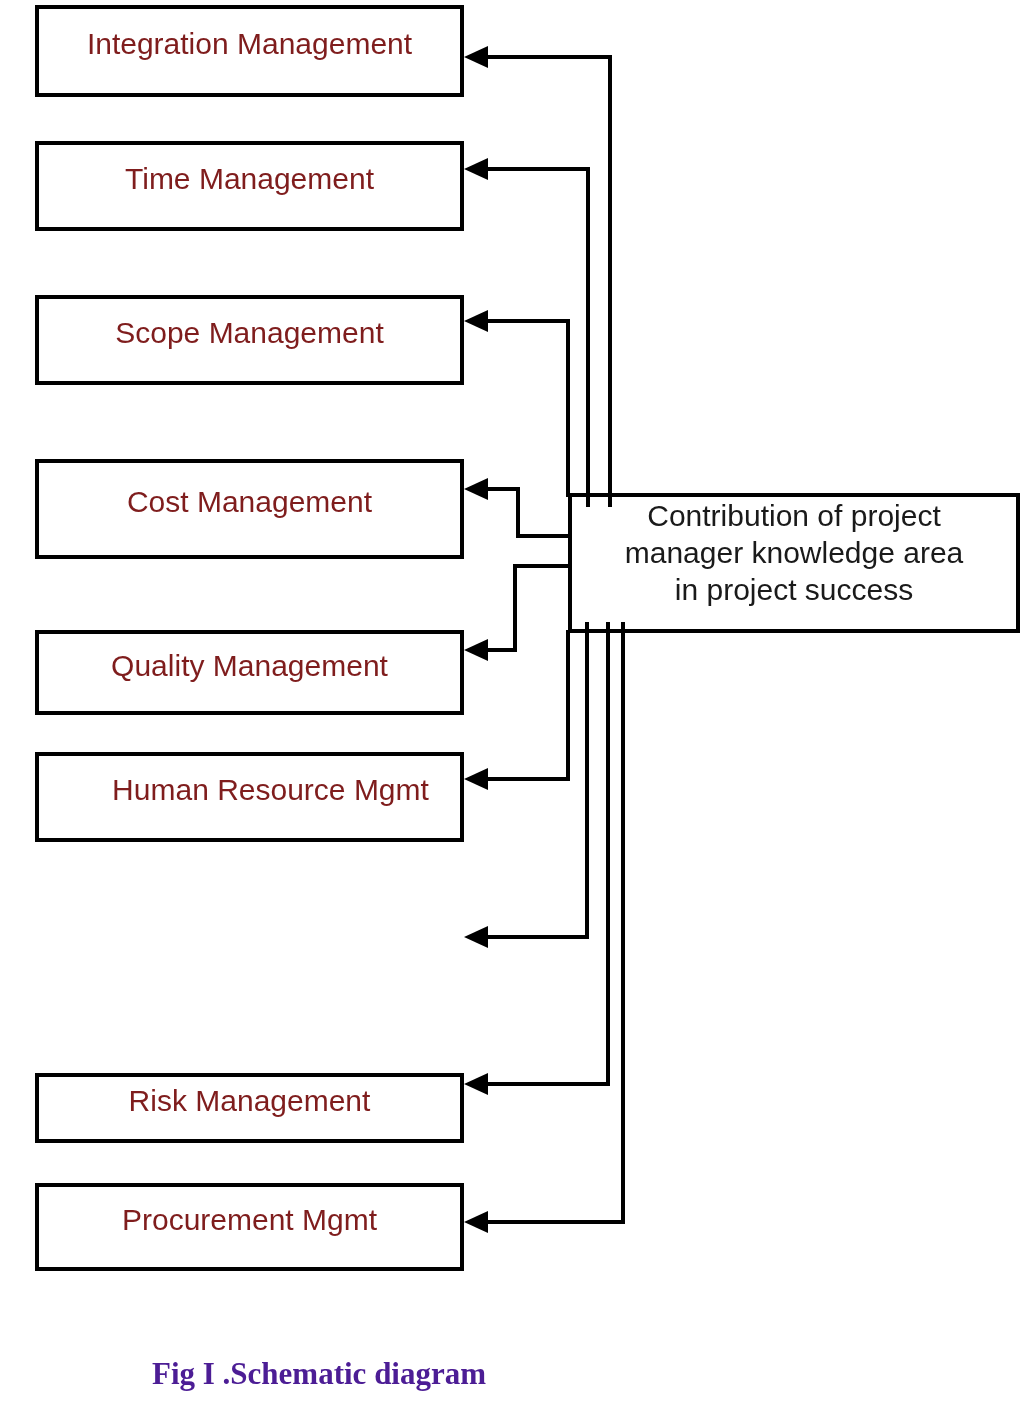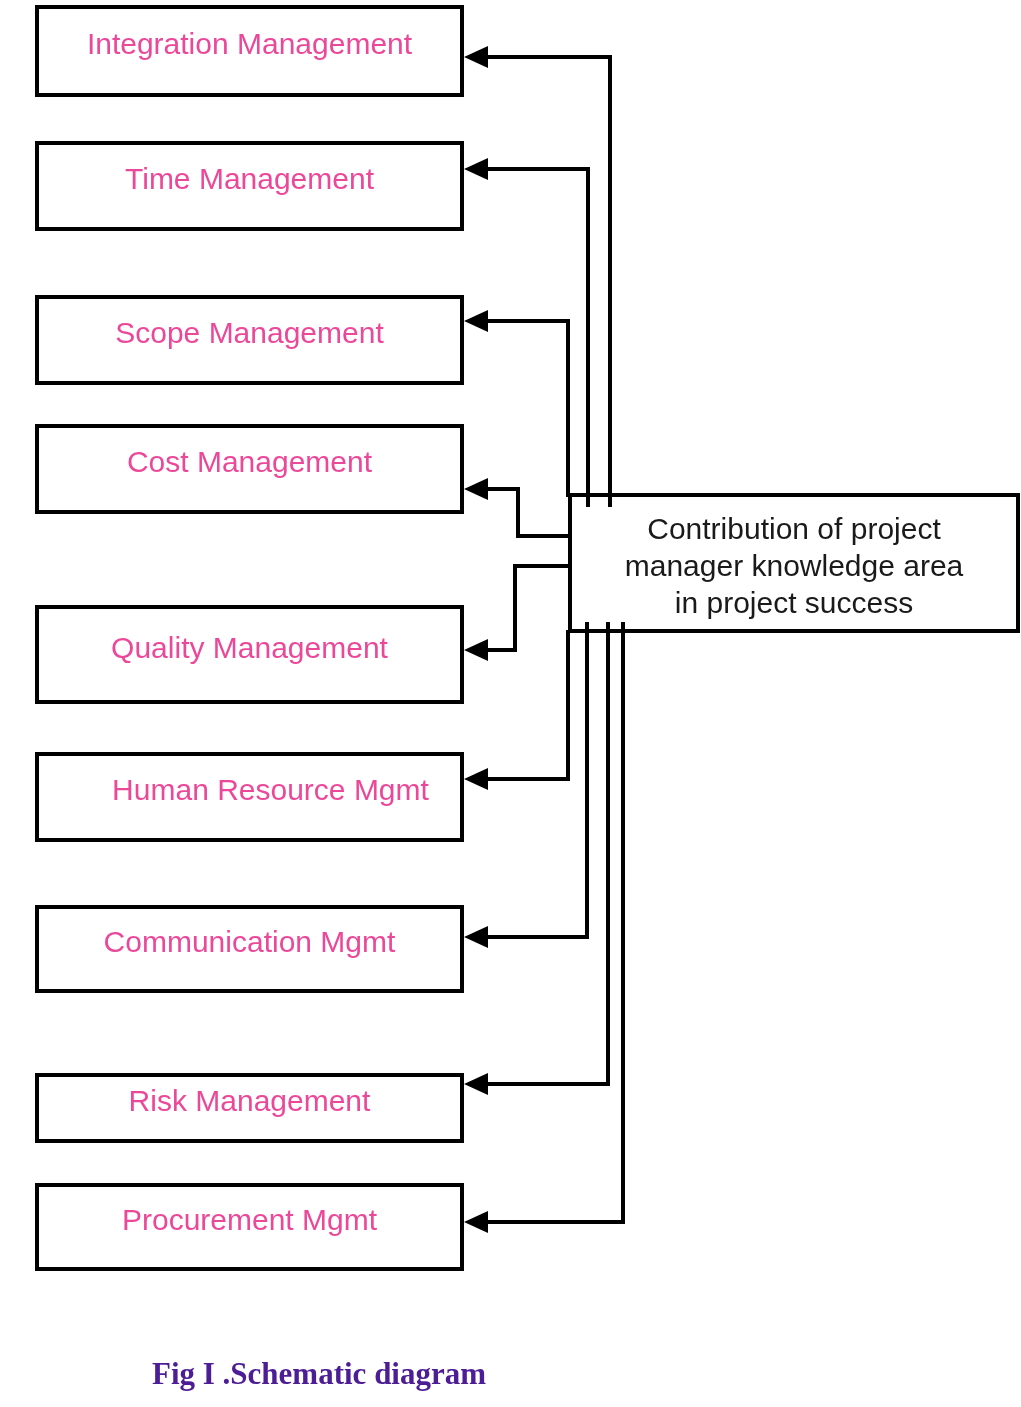--- a/index.html
+++ b/index.html
@@ -12,38 +12,38 @@
   }
   .kbox{
     position:absolute;
     left:35px;width:429px;
     border:4px solid var(--line,#000);
     box-sizing:border-box;
     background:#fff;
     display:flex;align-items:center;justify-content:center;
   }
   .kbox .lbl{
-    font-size:30px;color:#ec4899;
+    font-size:30px;color:#7f1d1d;
     padding-bottom:14px;
     white-space:nowrap;
     text-align:center;
   }
   .cbox{
     position:absolute;
     left:568px;top:493px;width:452px;height:140px;
     border:4px solid var(--line,#000);
     box-sizing:border-box;
     background:#fff;
     text-align:center;
   }
   .cbox .cline{
     font-size:30px;color:#1a1a1a;line-height:37px;
     white-space:nowrap;
   }
-  .cbox .cwrap{padding-top:13px;}
+  .cbox .cwrap{padding-top:0;}
   .h{position:absolute;height:4px;background:var(--line,#000);}
   .v{position:absolute;width:4px;background:var(--line,#000);}
   .arw{
     position:absolute;width:0;height:0;
     border-top:11px solid transparent;
     border-bottom:11px solid transparent;
     border-right:24px solid var(--line,#000);
   }
   .caption{
     position:absolute;
@@ -61,31 +61,28 @@
 
   <div class="kbox" style="top:5px;height:92px;">
     <span class="lbl">Integration Management</span>
   </div>
   <div class="kbox" style="top:141px;height:90px;">
     <span class="lbl">Time Management</span>
   </div>
   <div class="kbox" style="top:295px;height:90px;">
     <span class="lbl">Scope Management</span>
   </div>
-  <div class="kbox" style="top:424px;height:90px;">
+  <div class="kbox" style="top:459px;height:100px;">
     <span class="lbl">Cost Management</span>
   </div>
-  <div class="kbox" style="top:605px;height:99px;">
+  <div class="kbox" style="top:630px;height:85px;">
     <span class="lbl">Quality Management</span>
   </div>
   <div class="kbox" style="top:752px;height:90px;padding-left:42px;">
     <span class="lbl">Human Resource Mgmt</span>
-  </div>
-  <div class="kbox" style="top:905px;height:88px;">
-    <span class="lbl">Communication Mgmt</span>
   </div>
   <div class="kbox" style="top:1073px;height:70px;">
     <span class="lbl">Risk Management</span>
   </div>
   <div class="kbox" style="top:1183px;height:88px;">
     <span class="lbl">Procurement Mgmt</span>
   </div>
 
   <div class="cbox">
     <div class="cwrap">

